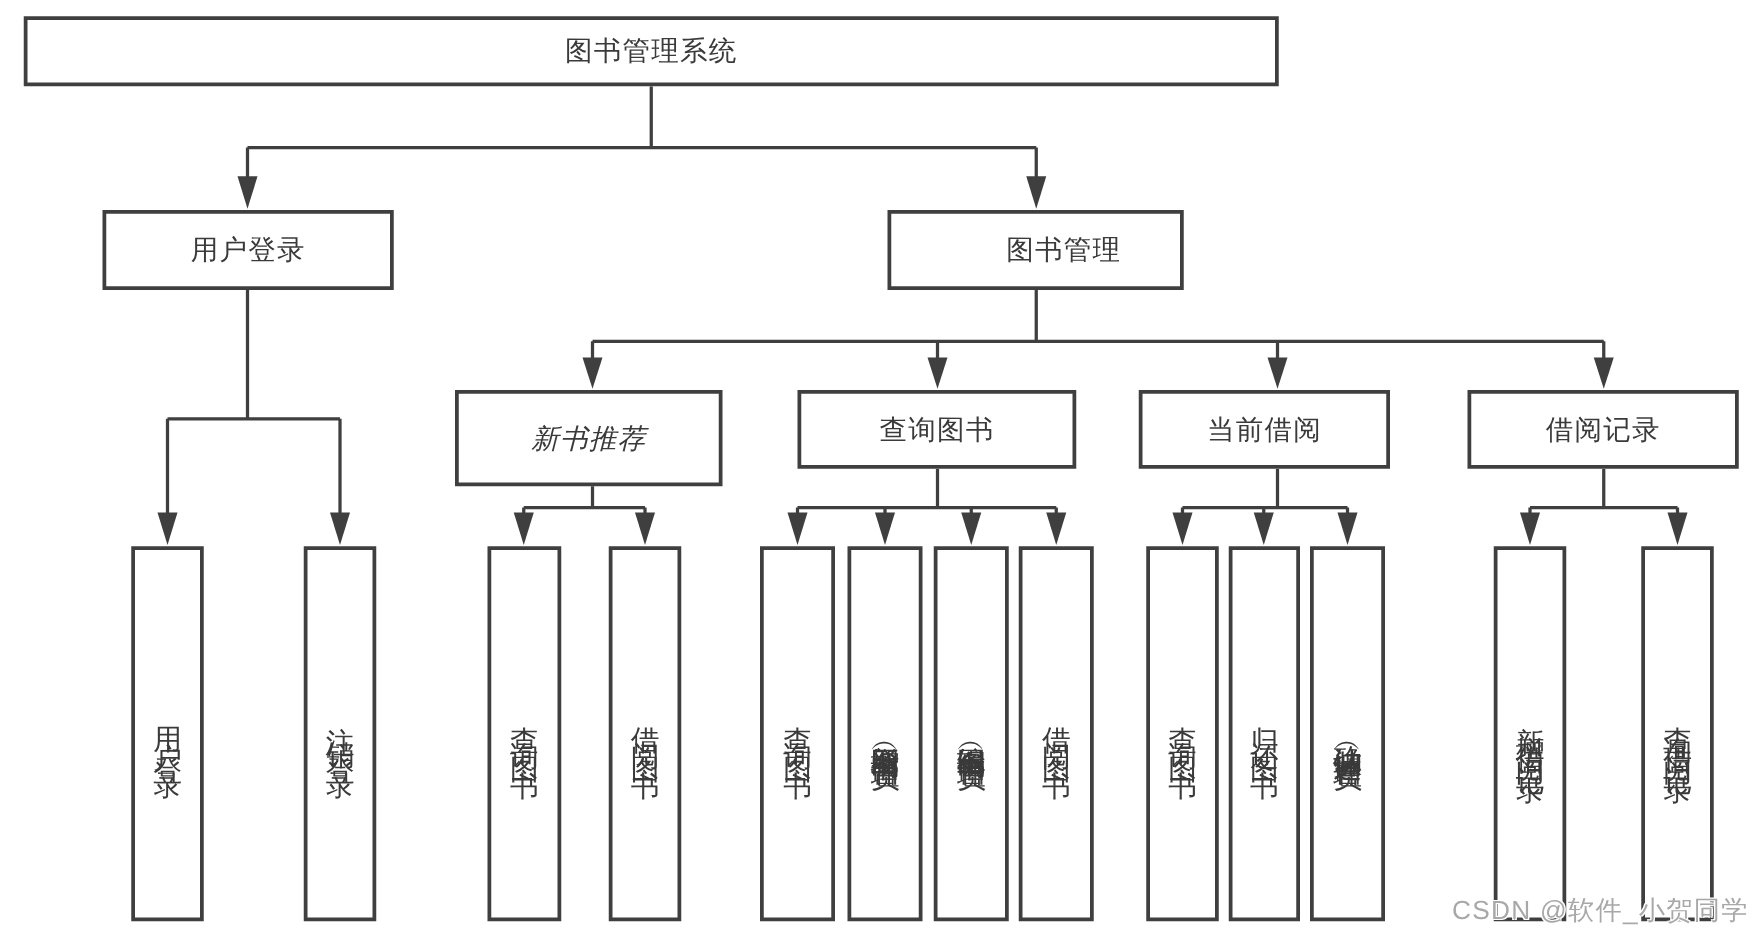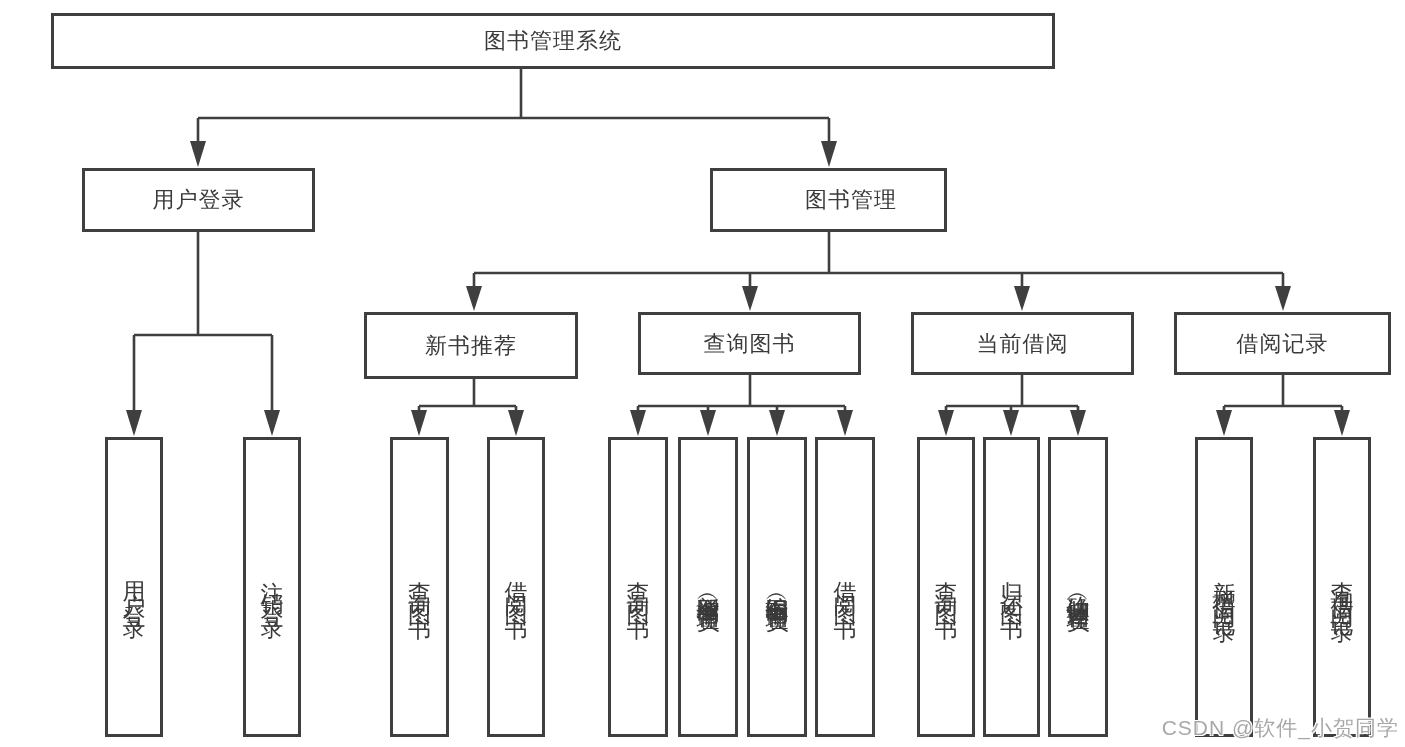--- a/index.html
+++ b/index.html
@@ -103,38 +103,38 @@
 
     <polygon points="938,410 954,410 946,436"></polygon>
     <polygon points="1003,410 1019,410 1011,436"></polygon>
     <polygon points="1070,410 1086,410 1078,436"></polygon>
 
     <polygon points="1216,410 1232,410 1224,436"></polygon>
     <polygon points="1334,410 1350,410 1342,436"></polygon>
   </g>
 </svg>
 
-<div class="box" style="left:19px; top:13px; width:1004px; height:56px;margin-left:32px;">
+<div class="box" style="left:19px; top:13px; width:1004px; height:56px;">
   <span class="hlabel">图书管理系统</span>
 </div>
 
 <div class="box" style="left:82px; top:168px; width:233px; height:64px;">
   <span class="hlabel">用户登录</span>
 </div>
 <div class="box" style="left:710px; top:168px; width:237px; height:64px;padding-left:45px;">
   <span class="hlabel">图书管理</span>
 </div>
 
-<div class="box" style="left:364px; top:312px; width:214px; height:67px;">
+<div class="box" style="left:364px; top:312px; width:214px; height:77px;font-style:italic;">
   <span class="hlabel">新书推荐</span>
 </div>
 <div class="box" style="left:638px; top:312px; width:223px; height:63px;">
   <span class="hlabel">查询图书</span>
 </div>
-<div class="box" style="left:911px; top:312px; width:223px; height:63px;">
+<div class="box" style="left:911px; top:312px; width:201px; height:63px;">
   <span class="hlabel">当前借阅</span>
 </div>
 <div class="box" style="left:1174px; top:312px; width:217px; height:63px;">
   <span class="hlabel">借阅记录</span>
 </div>
 
 <div class="box" style="left:105px; top:437px; width:58px; height:300px;">
   <span class="vlabel ls-wide">用户登录</span>
 </div>
 <div class="box" style="left:243px; top:437px; width:58px; height:300px;">

